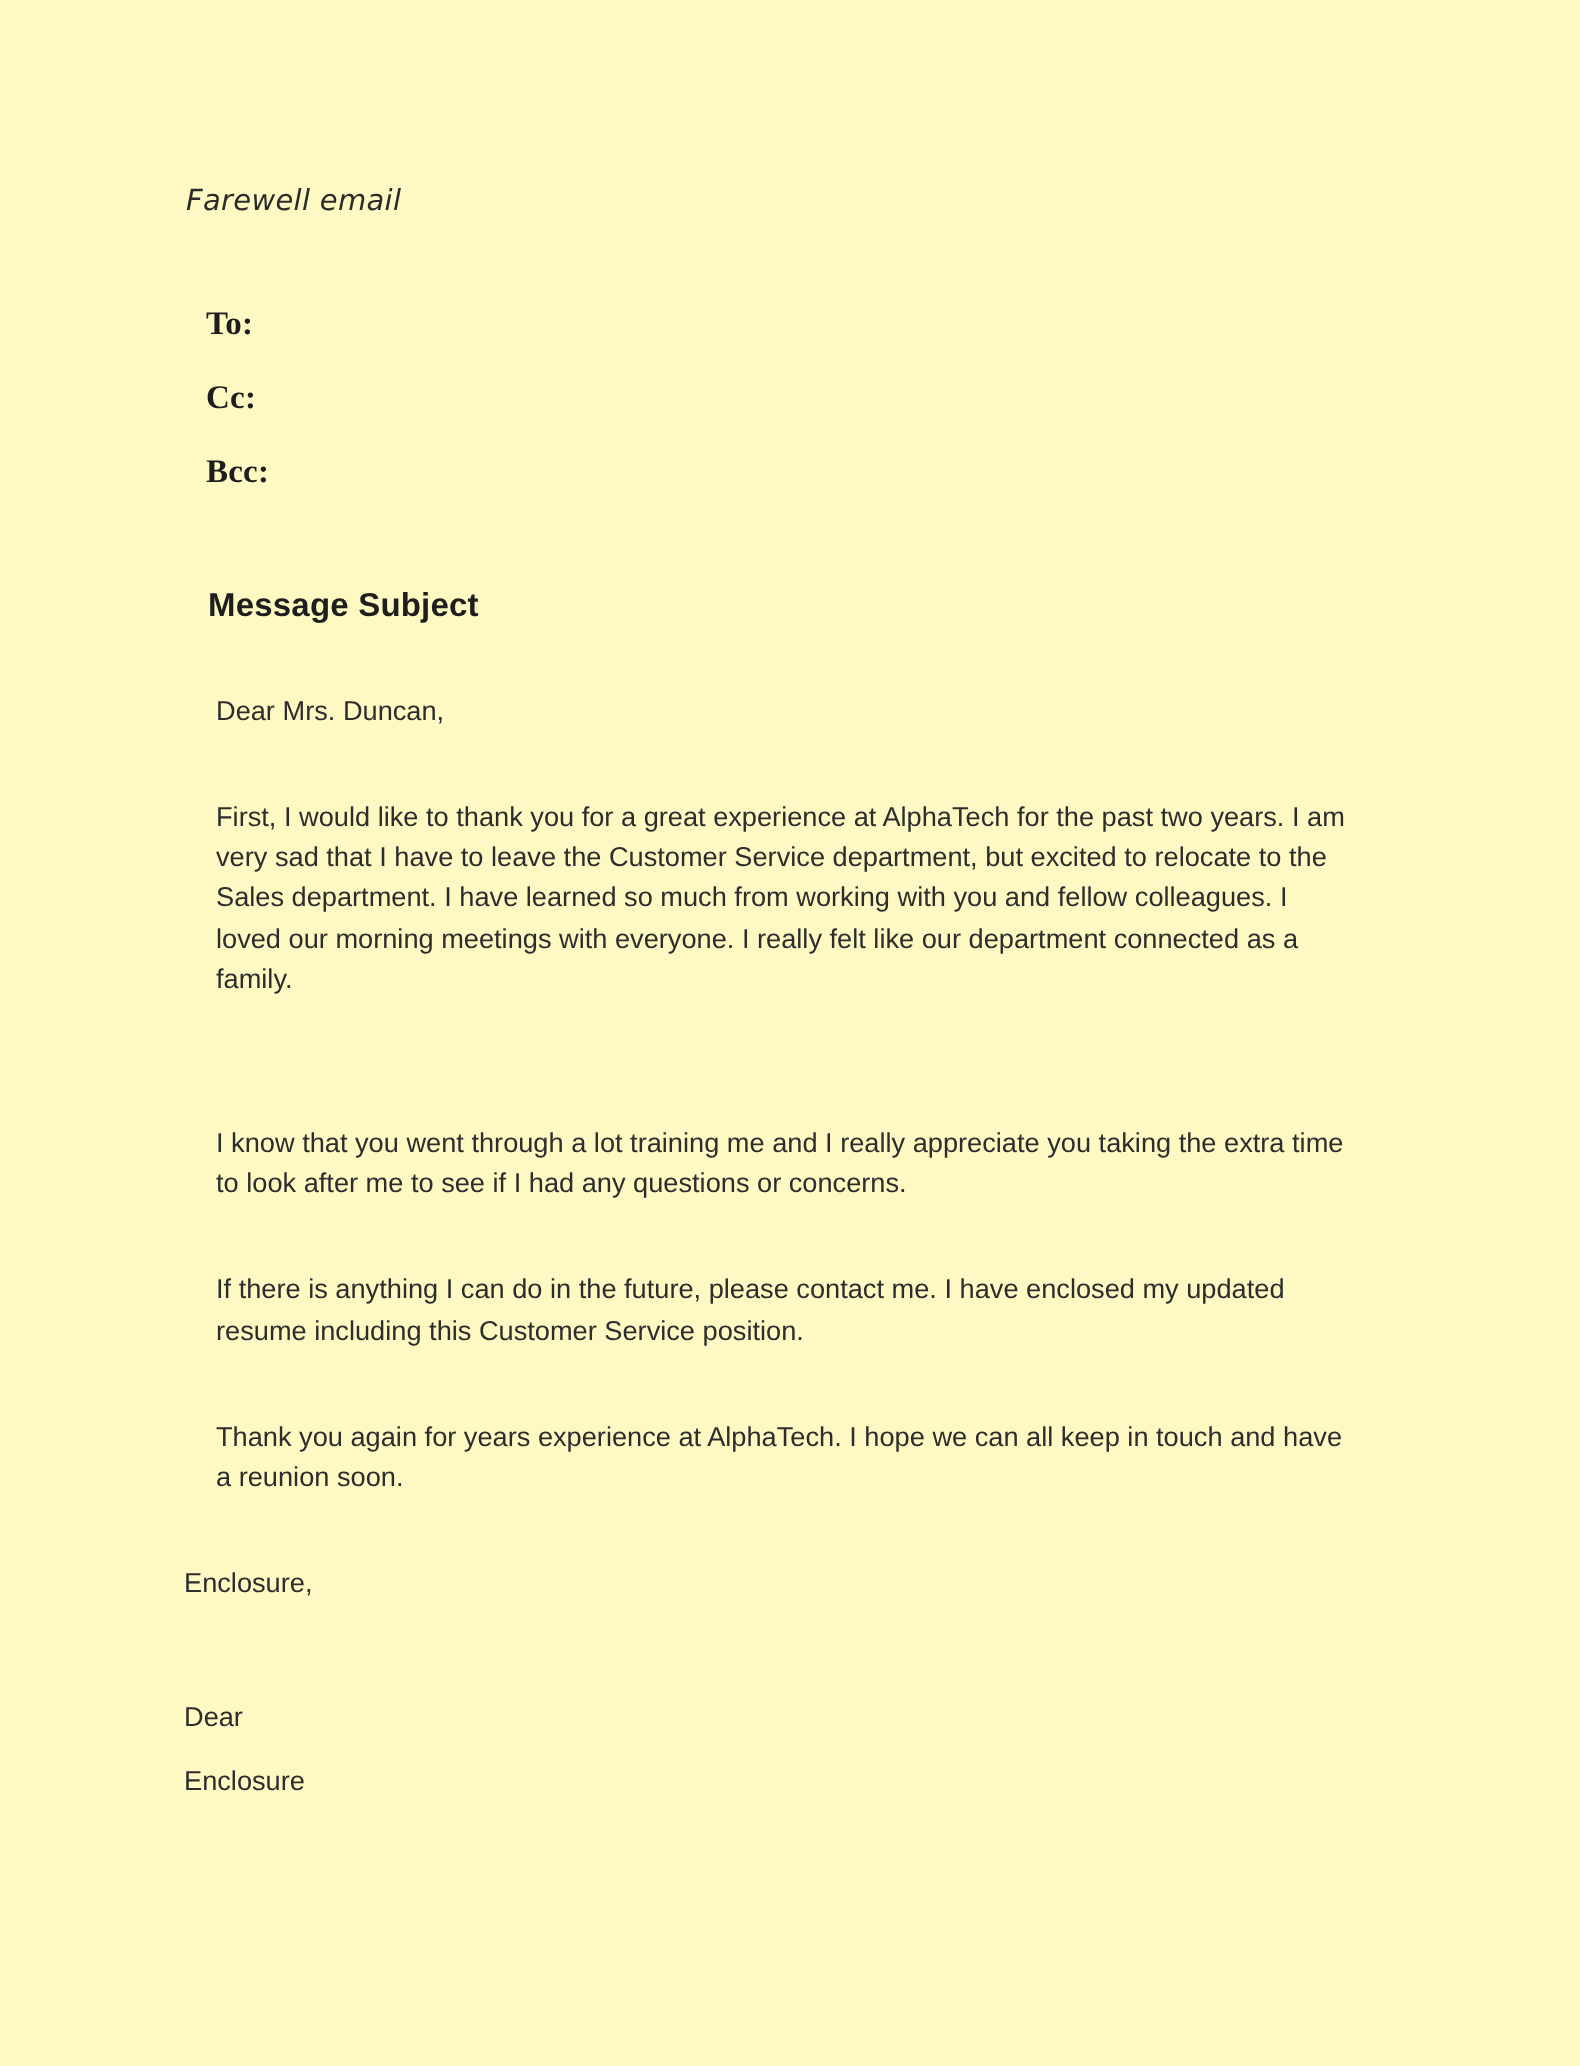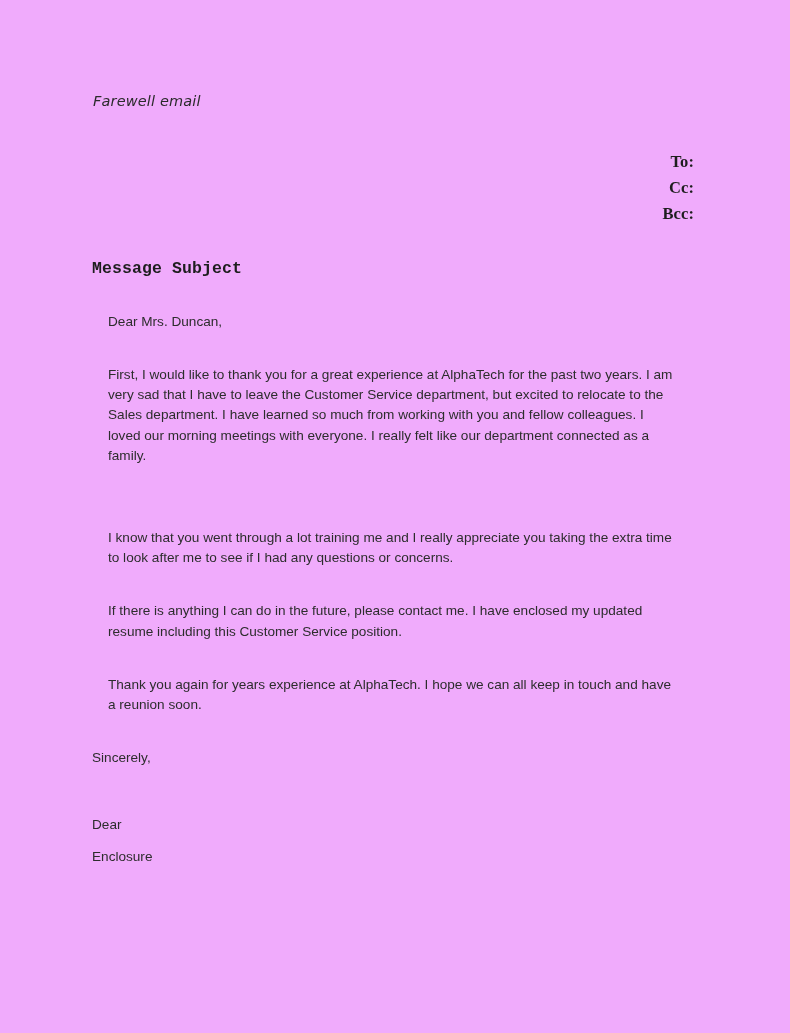--- a/index.html
+++ b/index.html
@@ -14,21 +14,21 @@
     font-family: "Liberation Sans", sans-serif;
     -webkit-font-smoothing: antialiased;
   }
 
   .page {
     position: absolute;
     left: 0;
     top: 0;
     width: 790px;
     height: 1033px;
-    background: #f0abfc;
+    background: #fef9c3;
     overflow: hidden;
   }
 
   .content {
     position: absolute;
     left: 92px;
     top: 90px;
     width: 602px;
   }
 
@@ -46,32 +46,31 @@
 
   .header-fields {
     margin-top: 39px;
   }
   .header-field {
     font-family: "Liberation Serif", "DejaVu Serif", serif;
     font-weight: bold;
     font-size: 16.5px;
     color: #1e1e1e;
     line-height: 26px;
-    margin: 0;
+    margin: 11px;
     letter-spacing: 0.1px;
-    text-align: right;
   }
 
   .message-subject {
-    font-family: Liberation Mono, monospace;
+    font-family: Liberation Sans, sans-serif;
     font-weight: bold;
     font-size: 16.5px;
     color: #1e1e1e;
     line-height: 20px;
-    margin: 0;
+    margin: 12px;
     padding-top: 32px;
     letter-spacing: 0.1px;
   }
 
   .salutation {
     font-size: 13.6px;
     color: #2d2d2d;
     line-height: 20px;
     margin: 16px;
     padding-top: 17px;
@@ -132,20 +131,20 @@
     <p class="salutation">Dear Mrs. Duncan,</p>
 
     <p class="body-para">First, I would like to thank you for a great experience at AlphaTech for the past two years. I am very sad that I have to leave the Customer Service department, but excited to relocate to the Sales department. I have learned so much from working with you and fellow colleagues. I loved our morning meetings with everyone. I really felt like our department connected as a family.</p>
 
     <p class="body-para gap-large">I know that you went through a lot training me and I really appreciate you taking the extra time to look after me to see if I had any questions or concerns.</p>
 
     <p class="body-para">If there is anything I can do in the future, please contact me. I have enclosed my updated resume including this Customer Service position.</p>
 
     <p class="body-para">Thank you again for years experience at AlphaTech. I hope we can all keep in touch and have a reunion soon.</p>
 
-    <p class="closing">Sincerely,</p>
+    <p class="closing">Enclosure,</p>
 
     <p class="signer">Dear</p>
 
     <p class="enclosure">Enclosure</p>
 
   </div>
 </div>
 
 </body></html>

